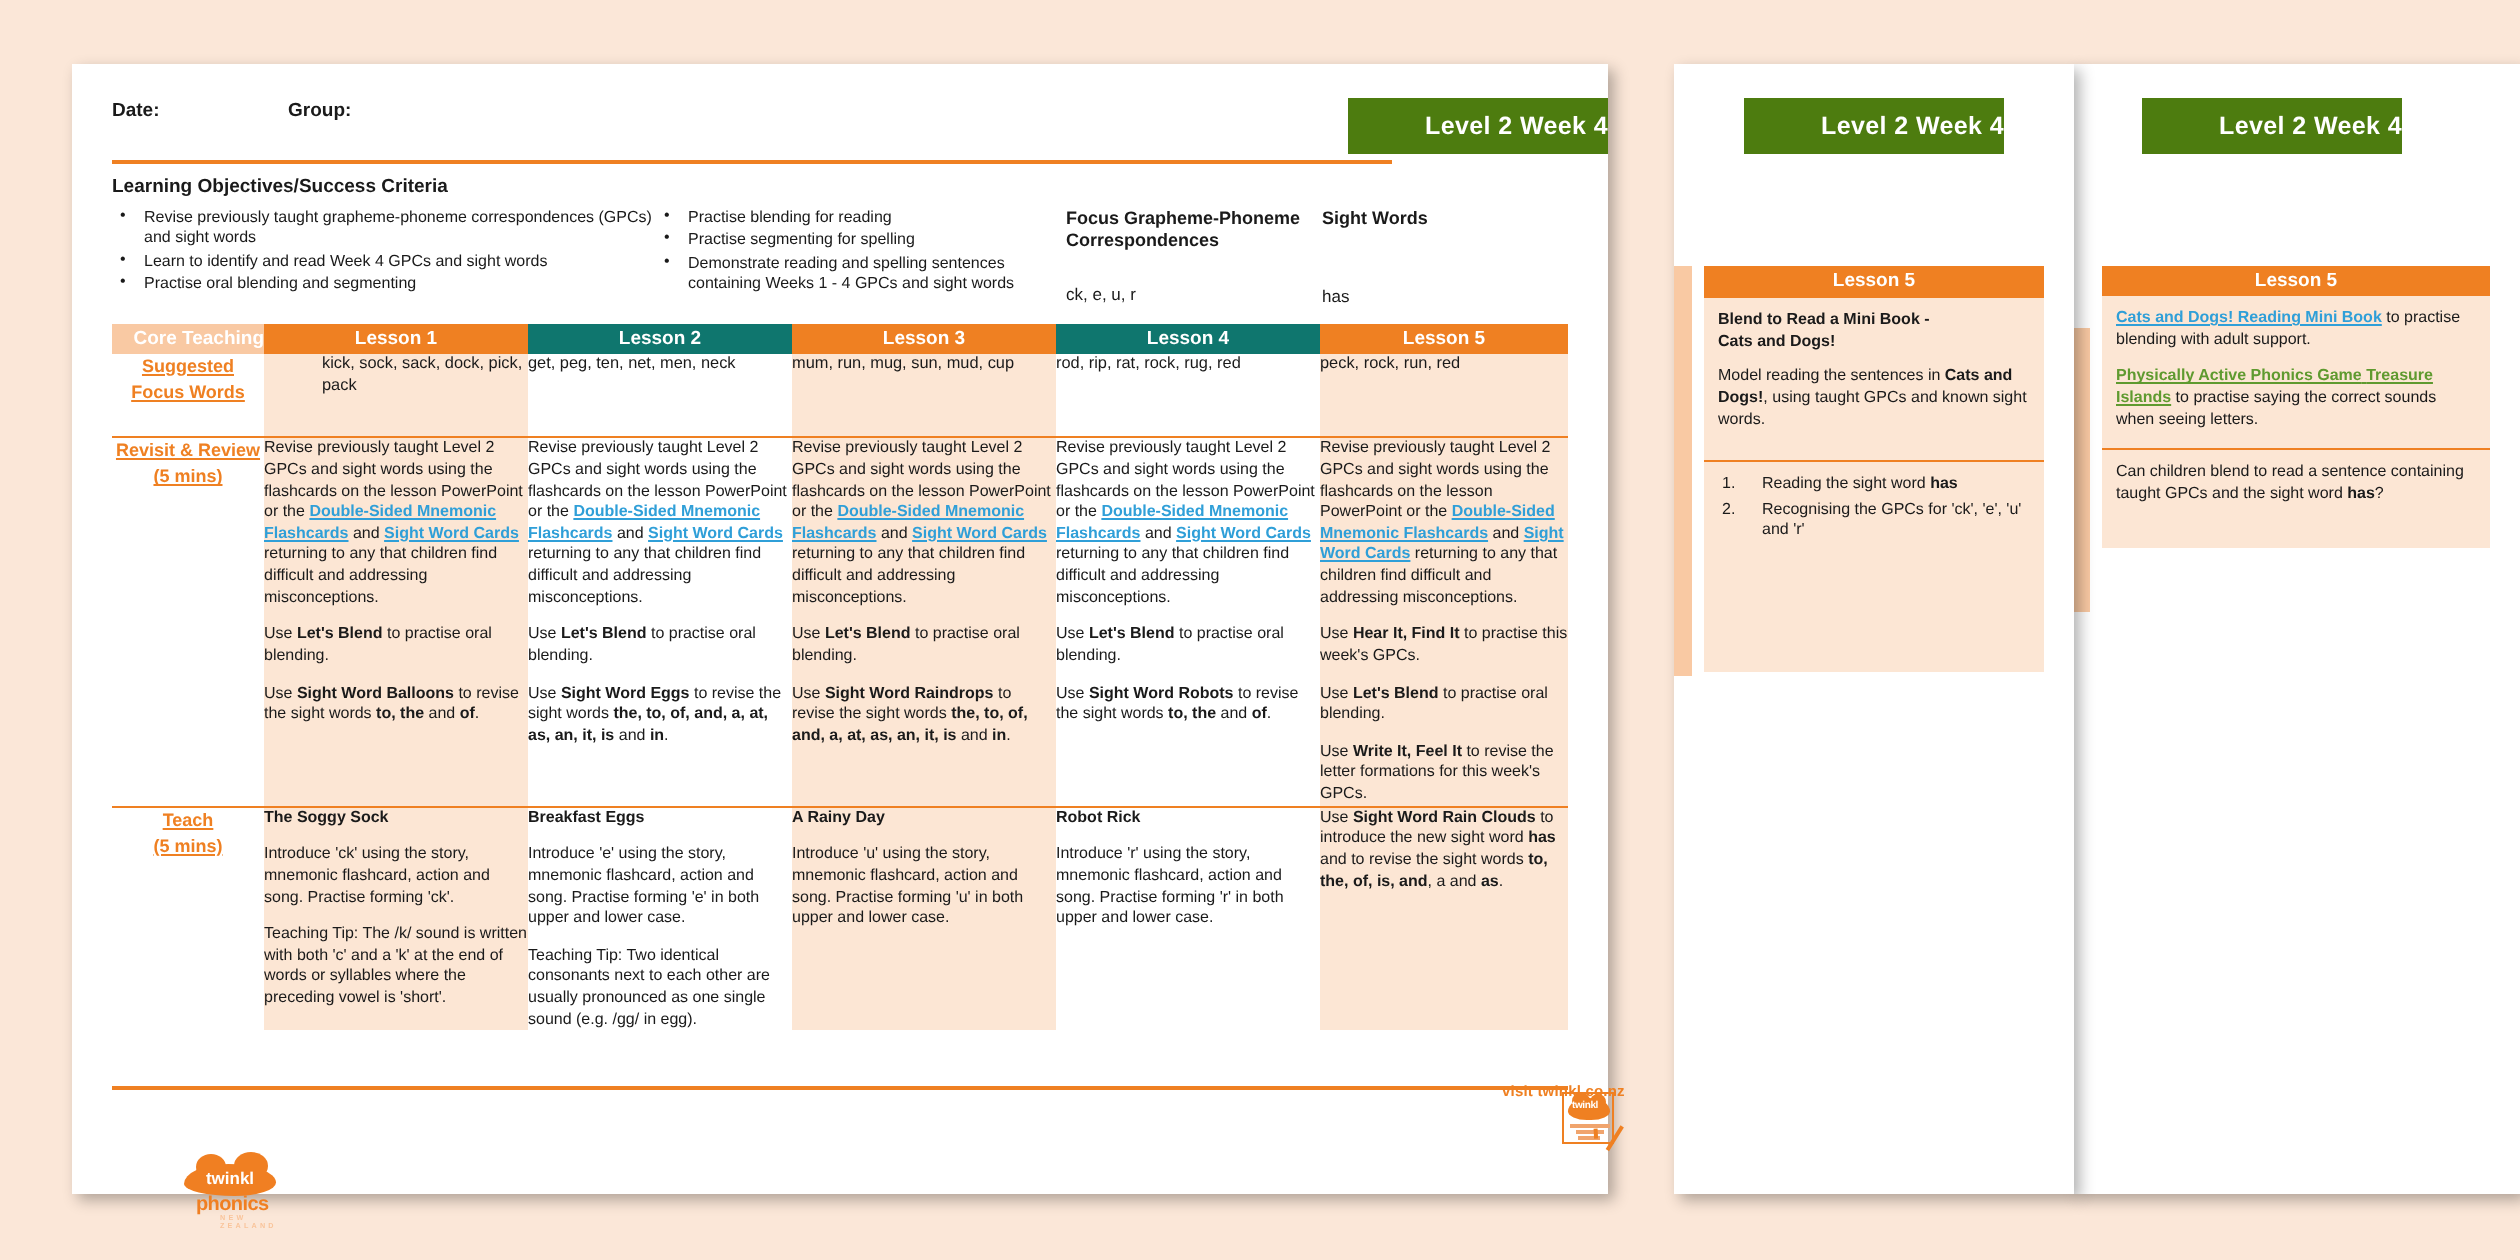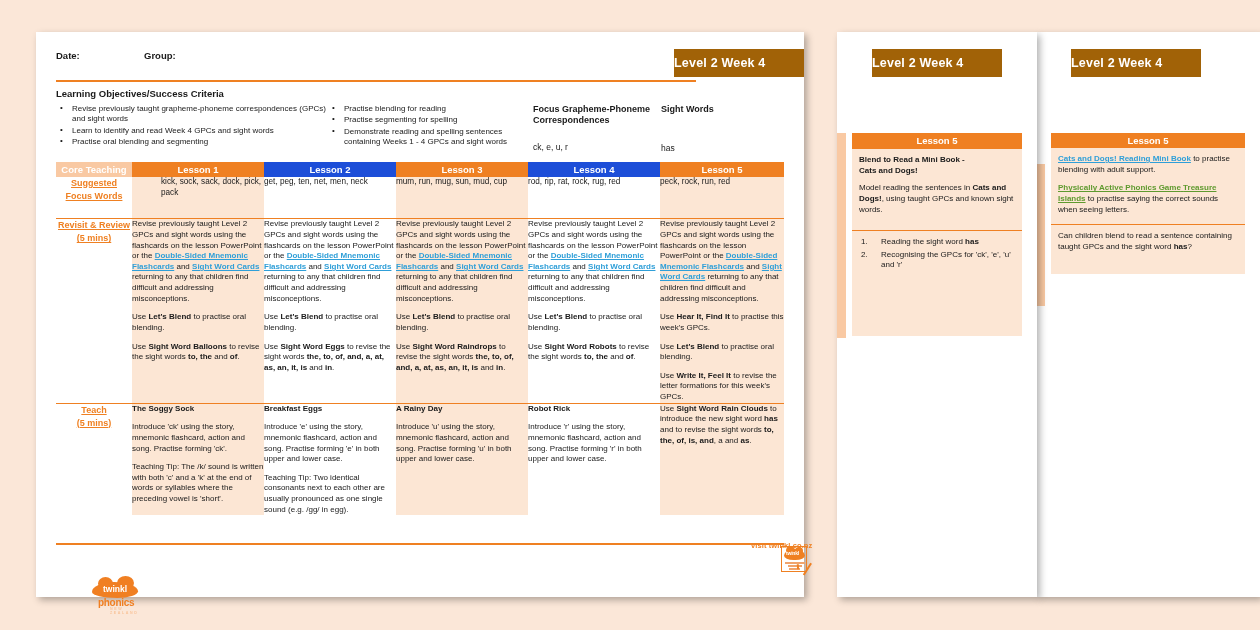--- a/index.html
+++ b/index.html
@@ -27,24 +27,24 @@
   
   .meta-row { display:flex; font-size:9.5px; font-weight:bold; color:#1a1a1a; padding-bottom:19px; }
   .meta-date { width:88px; }
   .meta-group { }
 
   .rule { height:1.6px; background:#ef8022; width:100%; }
 
   
   .level-badge {
     position:absolute;
-    background:#a16207;
+    background:#4d7c0f;
     color:#fff;
     font-weight:bold;
-    text-align:left;
+    text-align:right;
     letter-spacing:.2px;
   }
   #badge1 { left:674px; top:49px; width:130px; height:28px; line-height:28px; font-size:12.5px; }
   #badge2 { left:872px; top:49px; width:130px; height:28px; line-height:28px; font-size:12.5px; }
   #badge3 { left:1071px; top:49px; width:130px; height:28px; line-height:28px; font-size:12.5px; }
 
   
   .obj-wrap { padding-top:6px; }
   .obj-title { font-size:9.5px; font-weight:bold; color:#1a1a1a; margin-bottom:5px; }
   .obj-cols { display:flex; gap:0px; }
@@ -62,22 +62,22 @@
   }
   .focus-head { font-size:9px; font-weight:bold; color:#1a1a1a; line-height:1.25; }
   .focus-val { font-size:8.5px; color:#1a1a1a; margin-top:16px; }
 
   
   table.grid { border-collapse:collapse; width:100%; margin-top:9px; table-layout:fixed; }
   table.grid td, table.grid th { vertical-align:top; padding:0; }
 
   .hcell { color:#fff; font-weight:bold; font-size:9.5px; text-align:center; height:15px; line-height:15px; }
   .h-dark { background:#ef8022; }
-  .h-light { background:#1d4ed8; }
-  .h-core  { background:#f9c9a3; }
+  .h-light { background:#0f766e; }
+  .h-core  { background:#f9c9a3;text-align:right; }
 
   .rowlabel {
     text-align:center; color:#ef8022; font-weight:bold; font-size:9px;
     line-height:1.45; padding:6px 3px; vertical-align:middle;
     border-top:1.4px solid #ef8022;
     text-decoration:underline;
   }
   .rowlabel.nb { border-top:none; }
 
   td.cell { font-size:8px; color:#1a1a1a; line-height:1.33; padding:5px 6px 8px 6px; border-top:1.4px solid #ef8022; }

